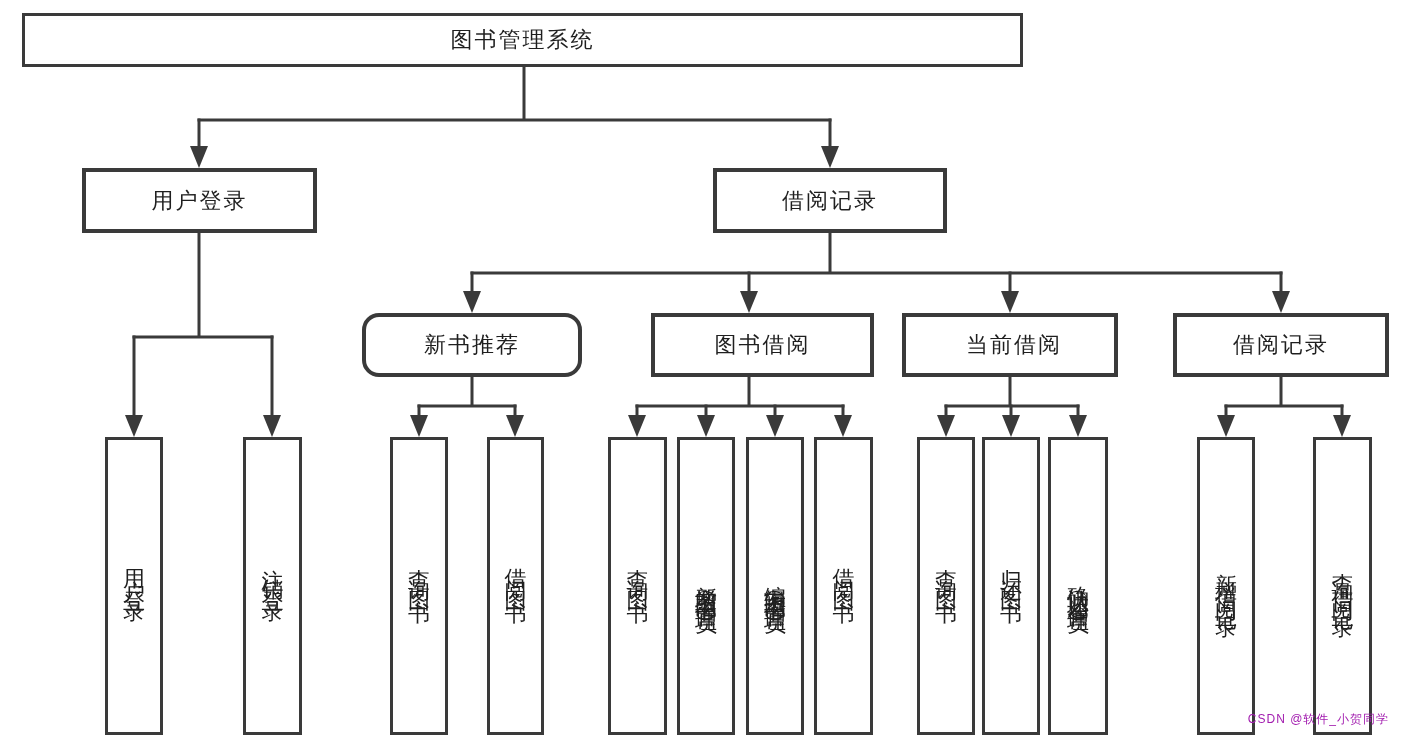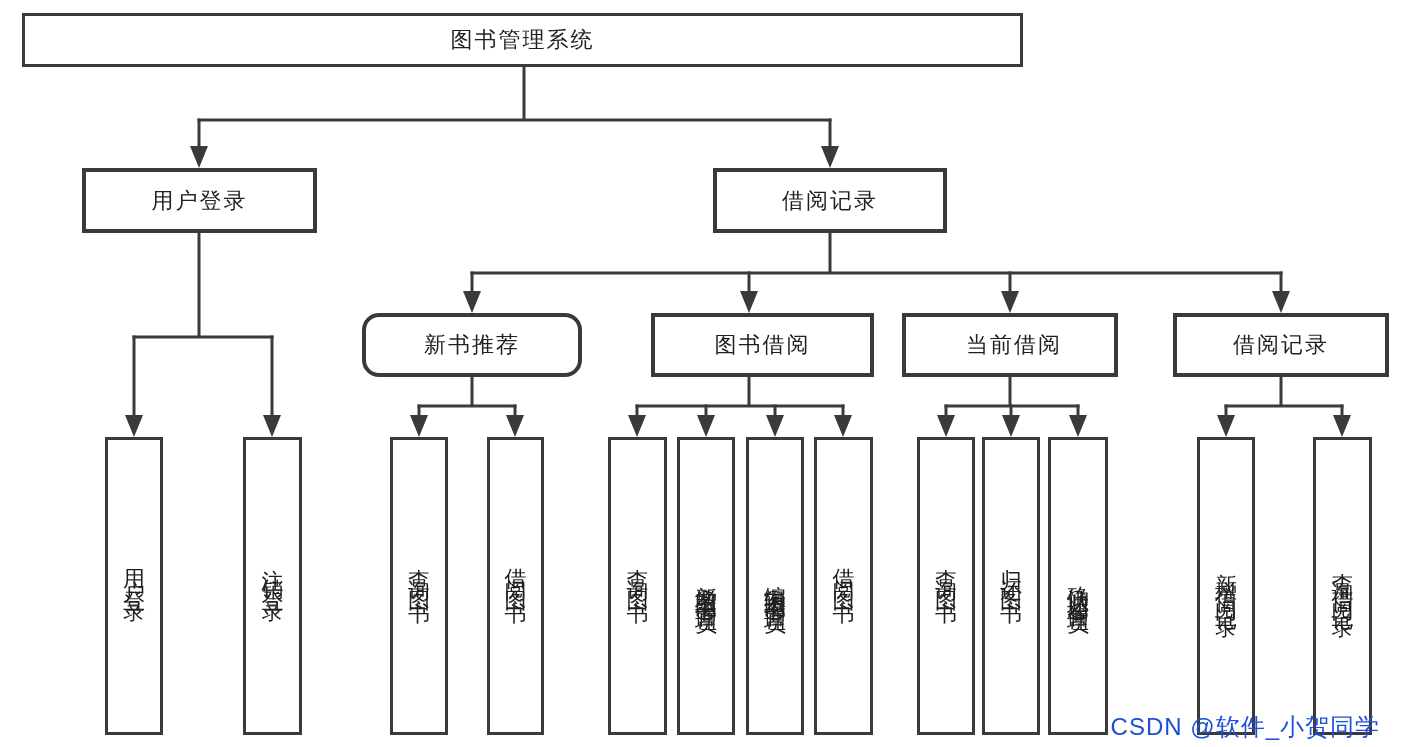--- a/index.html
+++ b/index.html
@@ -37,23 +37,23 @@
     letter-spacing: 4px;
     padding-bottom: 0;
   }
   .node.leaf.med {
     letter-spacing: 9px;
     padding-bottom: 8px;
   }
   .watermark {
     position: absolute;
     top: 711px;
-    right: 25px;
-    font-size: 24px;
-    color: #1d4ed8;
+    right: 16px;
+    font-size: 12px;
+    color: #a21caf;
     letter-spacing: 1px;
     white-space: nowrap;
   }
 </style>
 </head>
 <body>
 
 <div id="canvas">
 
   <svg id="wires" viewBox="0 0 1405 747" xmlns="http://www.w3.org/2000/svg">

